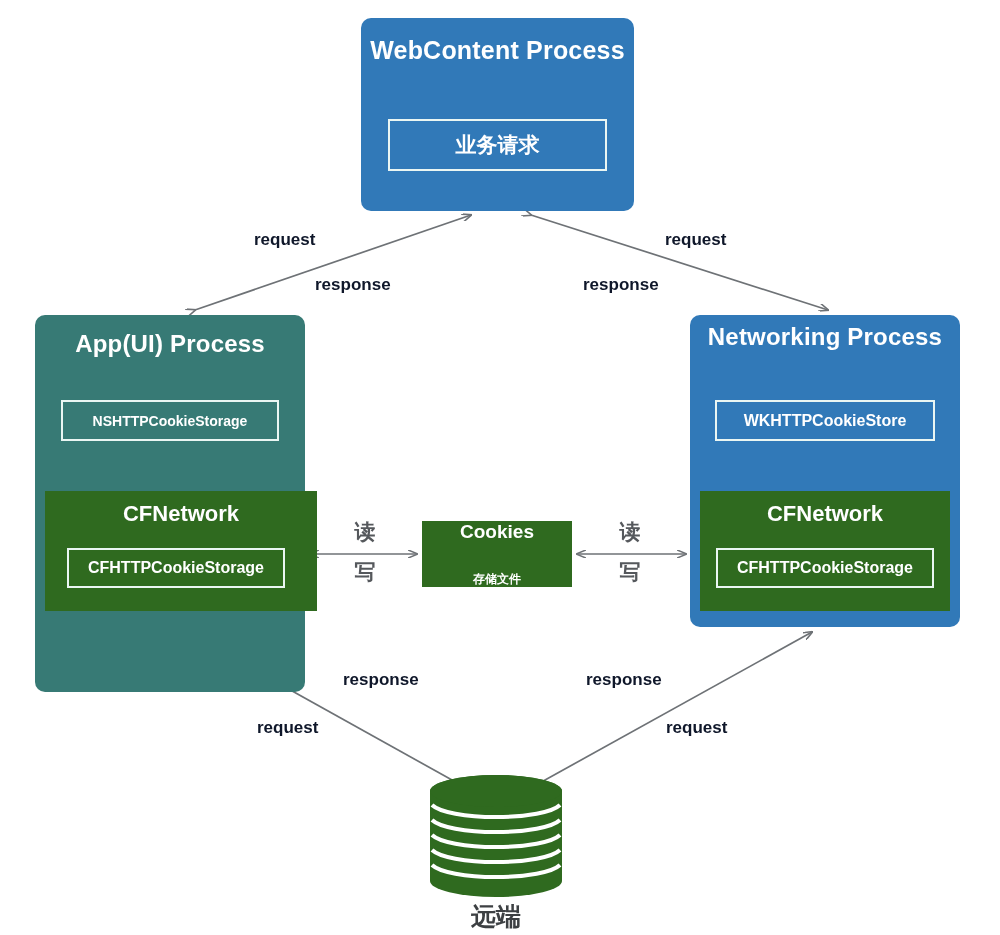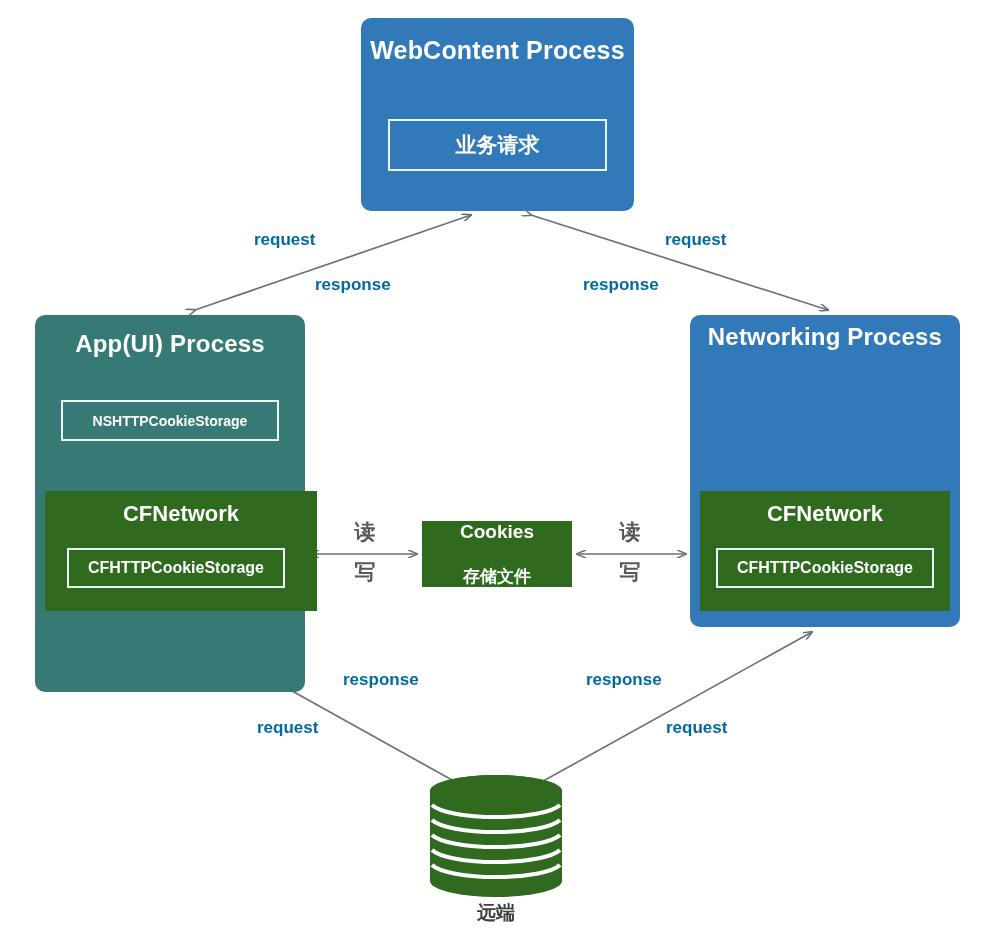--- a/index.html
+++ b/index.html
@@ -184,21 +184,21 @@
     align-items: center;
     justify-content: space-between;
     color: #ffffff;
   }
   #cookies-file-box .line1 {
     font-size: 19px;
     font-weight: bold;
     line-height: 1.15;
   }
   #cookies-file-box .line2 {
-    font-size: 17px;
+    font-size: 12px;
     font-weight: bold;
     line-height: 1.25;
   }
 
   
   .rw-label {
     position: absolute;
     color: #55585c;
     font-size: 21px;
     font-weight: bold;
@@ -206,21 +206,21 @@
     text-align: center;
   }
   #read-left  { left: 350px; top: 518px; }
   #write-left { left: 350px; top: 558px; }
   #read-right { left: 615px; top: 518px; }
   #write-right{ left: 615px; top: 558px; }
 
   
   .edge-label {
     position: absolute;
-    color: #0369a1;
+    color: #0f172a;
     font-size: 17px;
     font-weight: bold;
     white-space: nowrap;
   }
   #label-req-tl  { left: 254px; top: 230px; }
   #label-res-tl  { left: 315px; top: 275px; }
   #label-req-tr  { left: 665px; top: 230px; }
   #label-res-tr  { left: 583px; top: 275px; }
   #label-res-bl  { left: 343px; top: 670px; }
   #label-req-bl  { left: 257px; top: 718px; }
@@ -235,21 +235,21 @@
     width: 132px;
     height: 122px;
   }
   #remote-label {
     position: absolute;
     left: 430px;
     top: 900px;
     width: 132px;
     text-align: center;
     color: #3d4043;
-    font-size: 19px;
+    font-size: 25px;
     font-weight: bold;
   }
 </style>
 </head>
 <body>
 
 <div id="canvas">
 
   <svg class="arrow-layer" viewBox="0 0 1000 935">
     <defs>
@@ -283,20 +283,21 @@
     <div class="proc-title">App(UI) Process</div>
     <div class="outline-box" id="nshttpcookiestorage-box">NSHTTPCookieStorage</div>
     <div id="app-cfnetwork-box">
       <div class="cf-title">CFNetwork</div>
       <div class="outline-box" id="app-cfhttpcookiestorage-box">CFHTTPCookieStorage</div>
     </div>
   </div>
 
   <div class="proc-box" id="networking-process">
     <div class="proc-title">Networking Process</div>
+    <div class="outline-box" id="wkhttpcookiestore-box">WKHTTPCookieStore</div>
     <div id="net-cfnetwork-box">
       <div class="cf-title">CFNetwork</div>
       <div class="outline-box" id="net-cfhttpcookiestorage-box">CFHTTPCookieStorage</div>
     </div>
   </div>
 
   <div id="cookies-file-box">
     <div class="line1">Cookies</div>
     <div class="line2">存储文件</div>
   </div>

